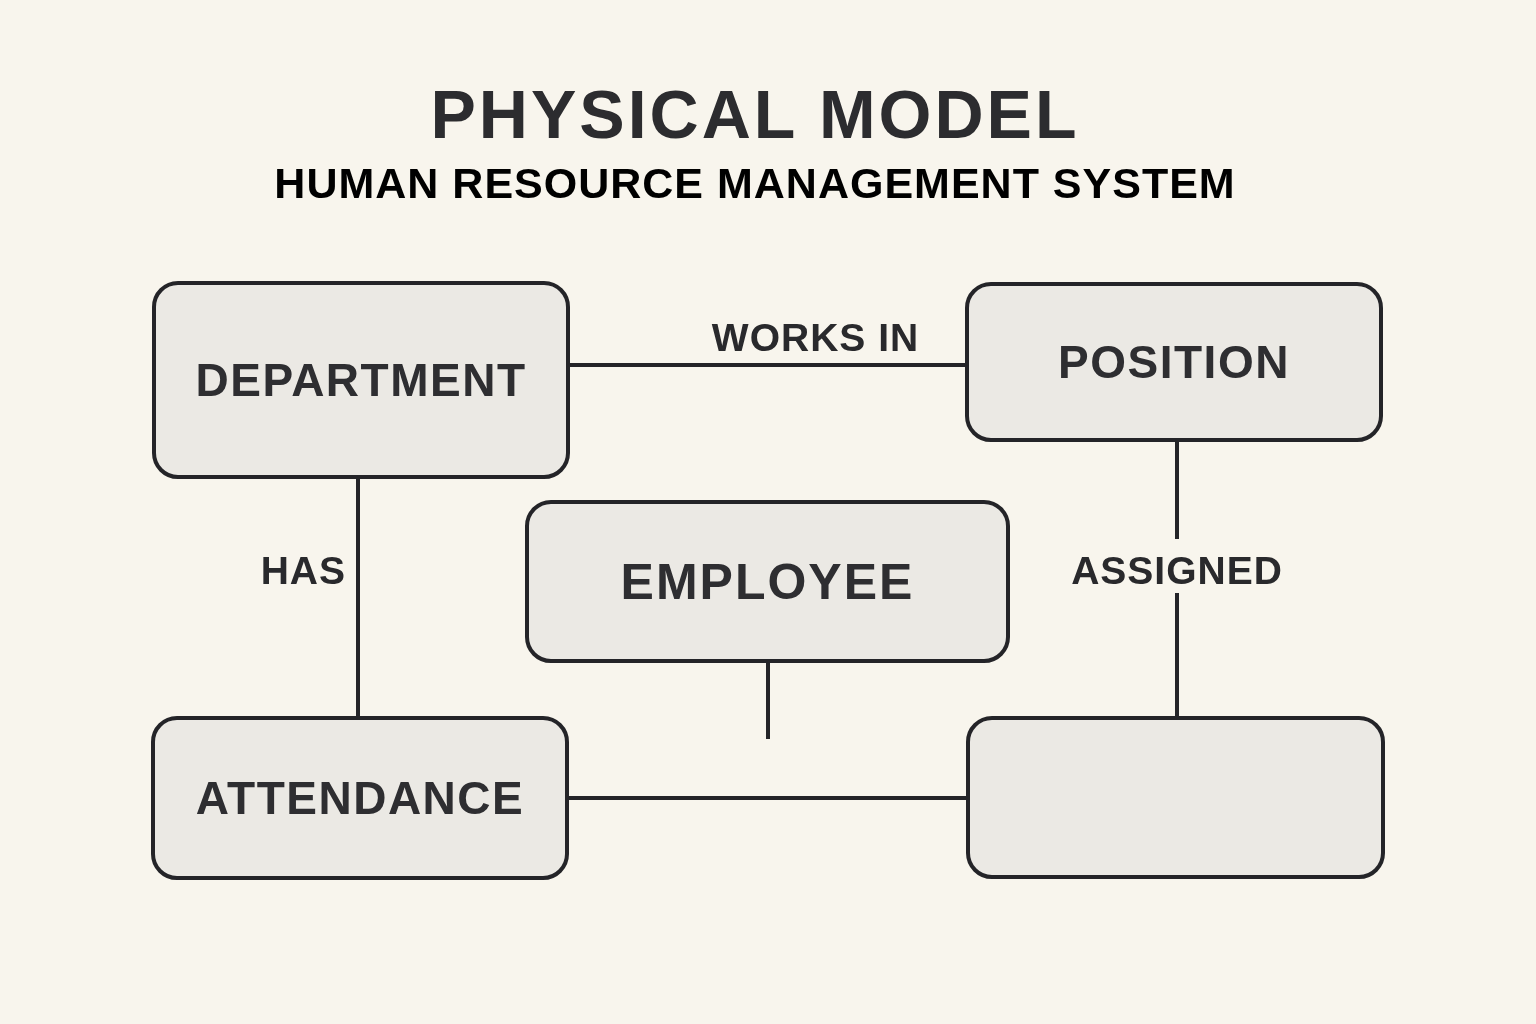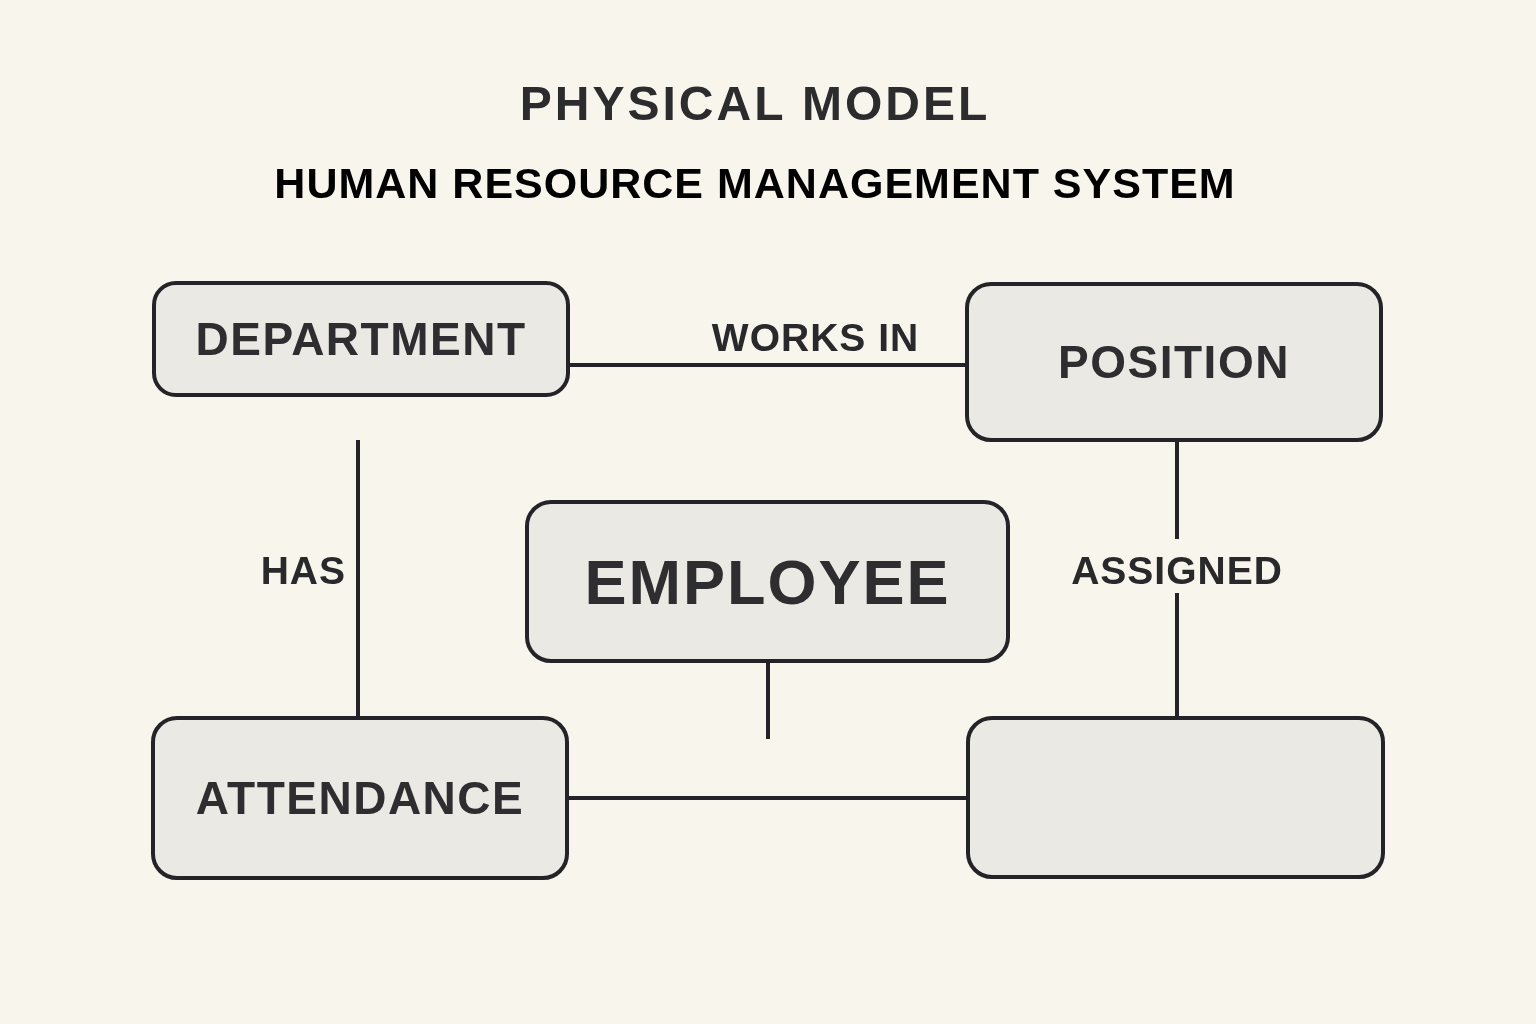--- a/index.html
+++ b/index.html
@@ -15,21 +15,21 @@
     overflow: hidden;
     font-family: "Liberation Sans", "DejaVu Sans", sans-serif;
     color: #2E2E31;
   }
   .title {
     position: absolute;
     top: 80px;
     left: 0;
     width: 1510px;
     text-align: center;
-    font-size: 48px;
+    font-size: 68px;
     font-weight: 700;
     letter-spacing: 3px;
     line-height: 1;
     color: #2C2C2F;
   }
   .subtitle {
     position: absolute;
     top: 162px;
     left: 0;
     width: 1510px;
@@ -47,22 +47,22 @@
     border: 4px solid #242428;
     border-radius: 26px;
     display: flex;
     align-items: center;
     justify-content: center;
     font-size: 46px;
     font-weight: 700;
     letter-spacing: 1.5px;
     color: #2E2E31;
   }
-  .entity.large { font-size: 63px; letter-spacing: 2px; }
-  .entity.dept   { left: 152px; top: 281px; width: 418px; height: 116px; border-radius: 24px; }
+  .entity.large { font-size: 50px; letter-spacing: 2px; }
+  .entity.dept   { left: 152px; top: 281px; width: 418px; height: 198px; }
   .entity.pos    { left: 965px; top: 282px; width: 418px; height: 160px; }
   .entity.emp    { left: 525px; top: 500px; width: 485px; height: 163px; }
   .entity.att    { left: 151px; top: 716px; width: 418px; height: 164px; }
   .entity.blank  { left: 966px; top: 716px; width: 419px; height: 163px; }
   .hline, .vline {
     position: absolute;
     background: #242428;
   }
   .line-works-in      { left: 569px;  top: 363px; width: 397px; height: 4px; }
   .line-has           { left: 356px;  top: 440px; width: 4px;   height: 277px; }

